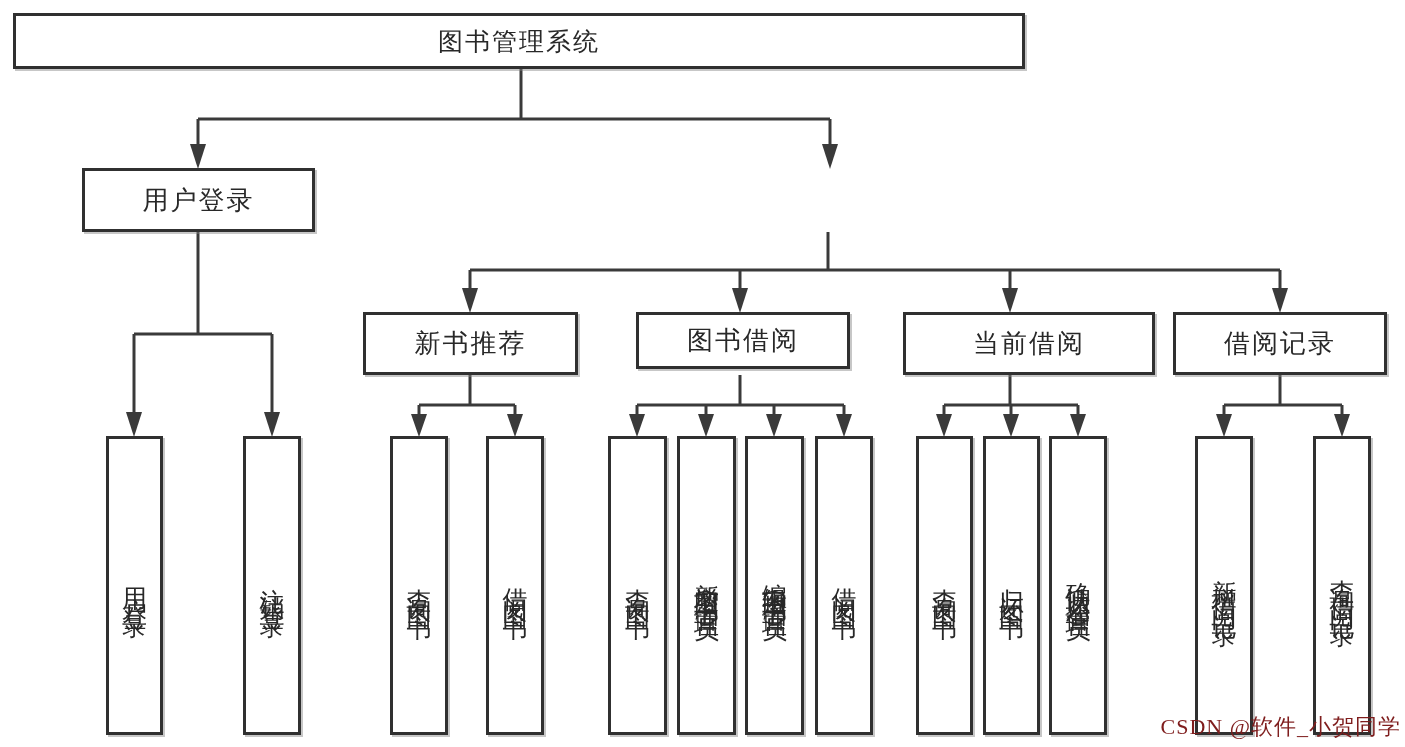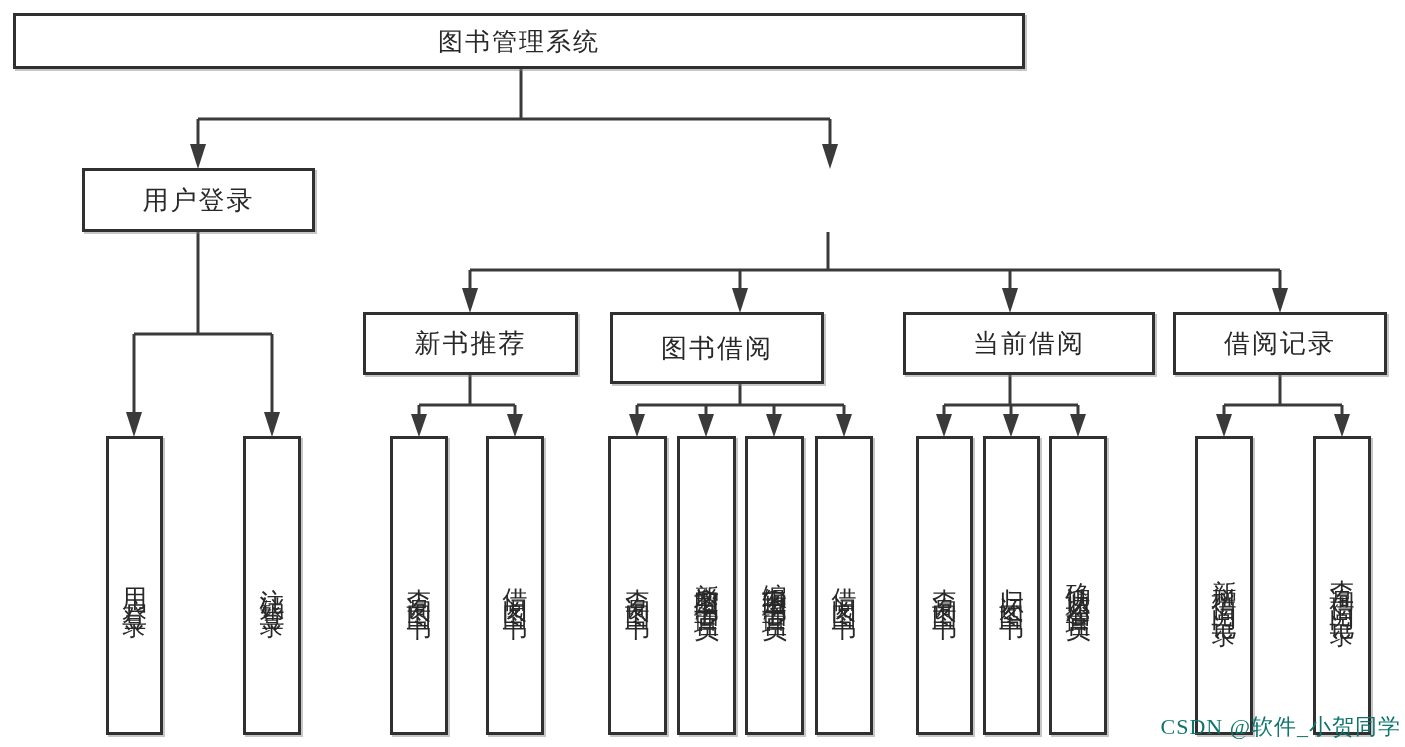--- a/index.html
+++ b/index.html
@@ -19,21 +19,21 @@
   .hbox { font-size:26px; letter-spacing:2px; white-space:nowrap; }
   .hbox.root { font-size:25px; }
   .vbox { top:436px; height:299px; }
   .vtext {
     writing-mode:vertical-rl; text-orientation:mixed;
     font-size:25px; line-height:1; letter-spacing:9px;
   }
   .v-long .vtext { letter-spacing:5px; }
   .watermark {
     position:absolute; right:4px; bottom:5px; z-index:3;
-    font-size:22px; color:#0f766e; letter-spacing:1px; white-space:nowrap;
+    font-size:22px; color:#7f1d1d; letter-spacing:1px; white-space:nowrap;
   }
 </style>
 </head>
 <body>
 
 <div class="canvas">
 
   <svg class="connectors" width="1405" height="747" viewBox="0 0 1405 747">
 
     <g>
@@ -108,21 +108,21 @@
       <path d="M1342 405 V416"></path>
         <polygon points="1334,414 1350,414 1342,437"></polygon>
     </g>
   </svg>
 
   <div class="node hbox root" style="left:13px;top:13px;width:1012px;height:56px">图书管理系统</div>
 
   <div class="node hbox" style="left:82px;top:168px;width:233px;height:64px">用户登录</div>
 
   <div class="node hbox" style="left:363px;top:312px;width:215px;height:63px">新书推荐</div>
-  <div class="node hbox" style="left:610px;top:312px;width:214px;height:72px">图书借阅</div>
+  <div class="node hbox" style="left:636px;top:312px;width:214px;height:57px">图书借阅</div>
   <div class="node hbox" style="left:903px;top:312px;width:252px;height:63px">当前借阅</div>
   <div class="node hbox" style="left:1173px;top:312px;width:214px;height:63px">借阅记录</div>
 
   <div class="node vbox" style="left:106px;width:57px">
     <span class="vtext">用户登录</span>
   </div>
   <div class="node vbox" style="left:243px;width:58px">
     <span class="vtext">注销登录</span>
   </div>
 

